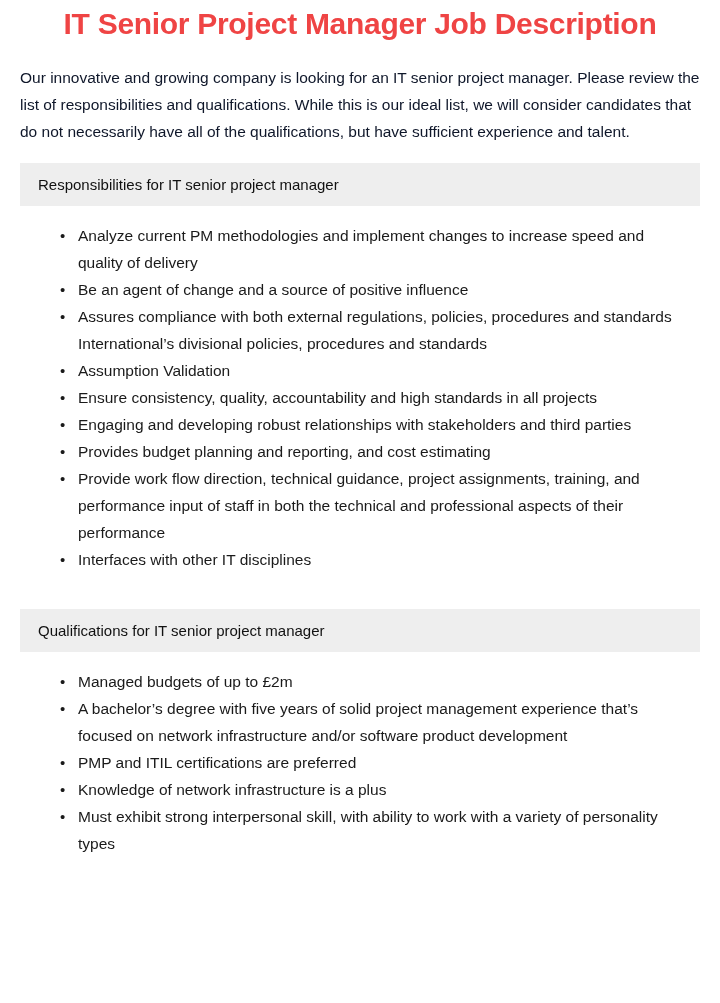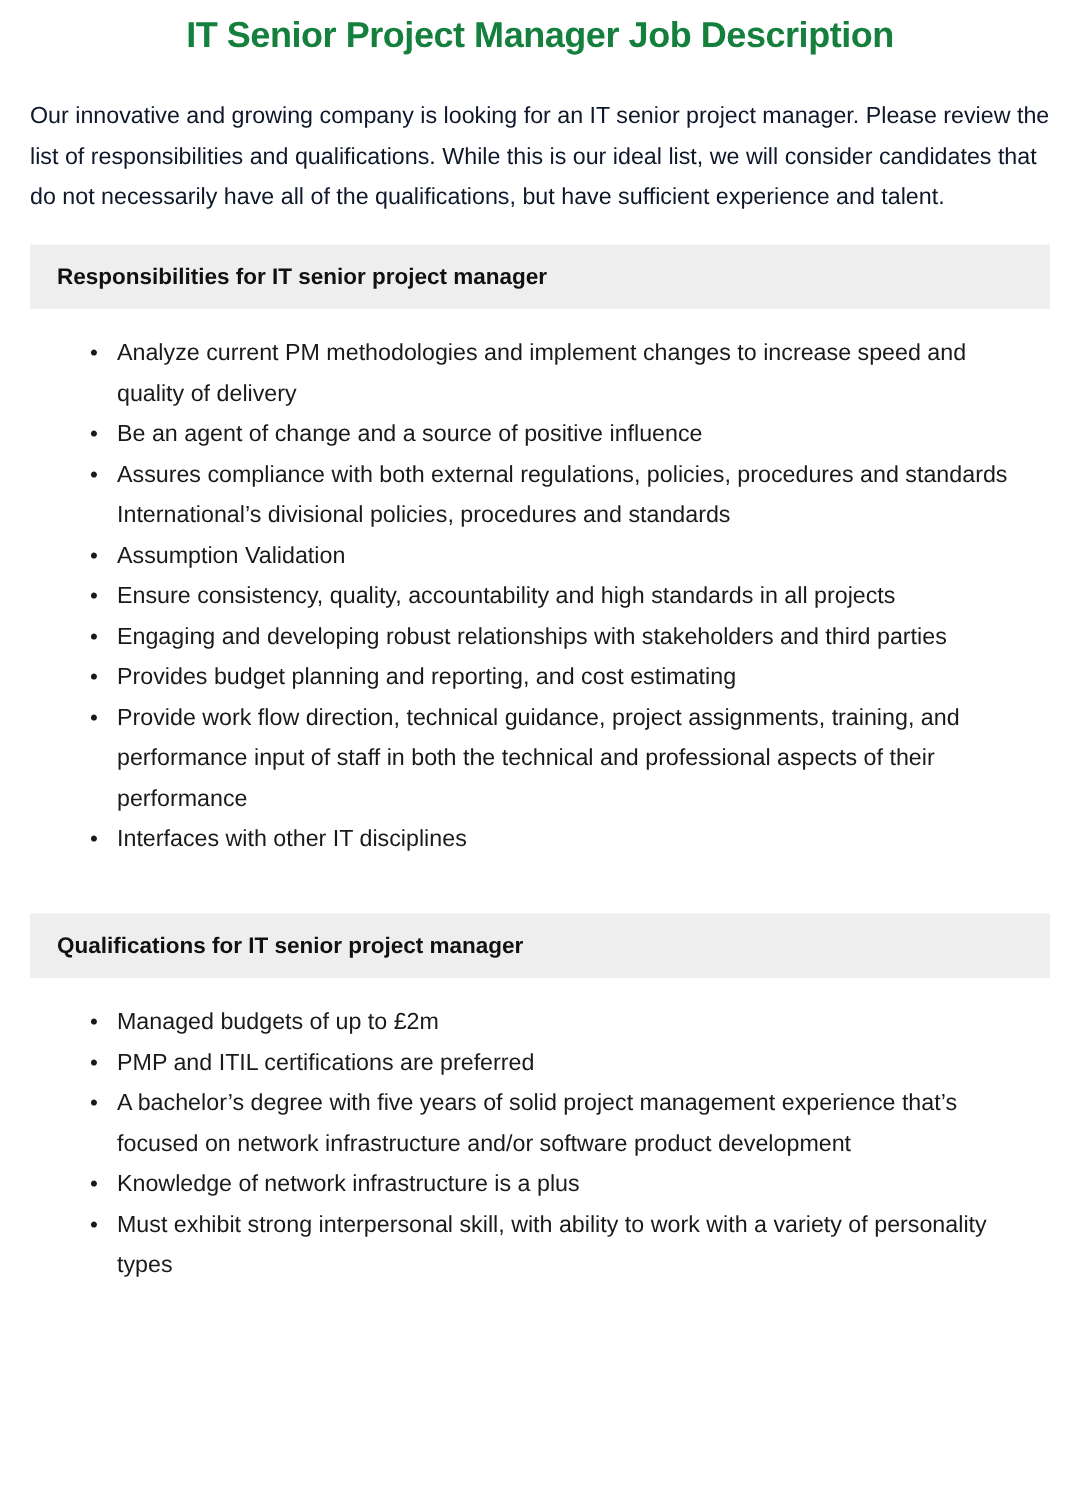--- a/index.html
+++ b/index.html
@@ -13,41 +13,41 @@
     font-family: "Liberation Sans", sans-serif;
     color: #111111;
     -webkit-font-smoothing: antialiased;
   }
   .page {
     width: 720px;
     box-sizing: border-box;
     padding: 0 20px;
   }
   .doc-title {
-    font-size: 24px;
+    font-size: 30px;
     line-height: 36px;
     font-weight: bold;
     text-align: center;
     letter-spacing: -0.3px;
     margin: 6px 0 22px 0;
-    color: #15803d;
+    color: #ef4444;
   }
   .intro {
     font-size: 15.5px;
     line-height: 27px;
     color: #0f172a;
     margin: 0 0 18px 0;
   }
   .section {
     margin-top: 10px;
   }
   .section-header {
     background: #eeeeee;
     font-size: 15px;
-    font-weight: bold;
+    font-weight: normal;
     color: #111111;
     padding: 13px 18px;
     box-sizing: border-box;
   }
   .section-list {
     margin: 0;
     padding: 16px 0 8px 40px;
     list-style: none;
   }
   .section-list li {
@@ -94,20 +94,20 @@
       <li>Interfaces with other IT disciplines</li>
     </ul>
   </div>
 
   <div class="spacer-after-responsibilities"></div>
 
   <div class="section">
     <div class="section-header">Qualifications for IT senior project manager</div>
     <ul class="section-list">
       <li>Managed budgets of up to £2m</li>
+      <li>A bachelor’s degree with five years of solid project management experience that’s focused on network infrastructure and/or software product development</li>
       <li>PMP and ITIL certifications are preferred</li>
-      <li>A bachelor’s degree with five years of solid project management experience that’s focused on network infrastructure and/or software product development</li>
       <li>Knowledge of network infrastructure is a plus</li>
       <li>Must exhibit strong interpersonal skill, with ability to work with a variety of personality types</li>
     </ul>
   </div>
 
 </div>
 
 </body></html>

